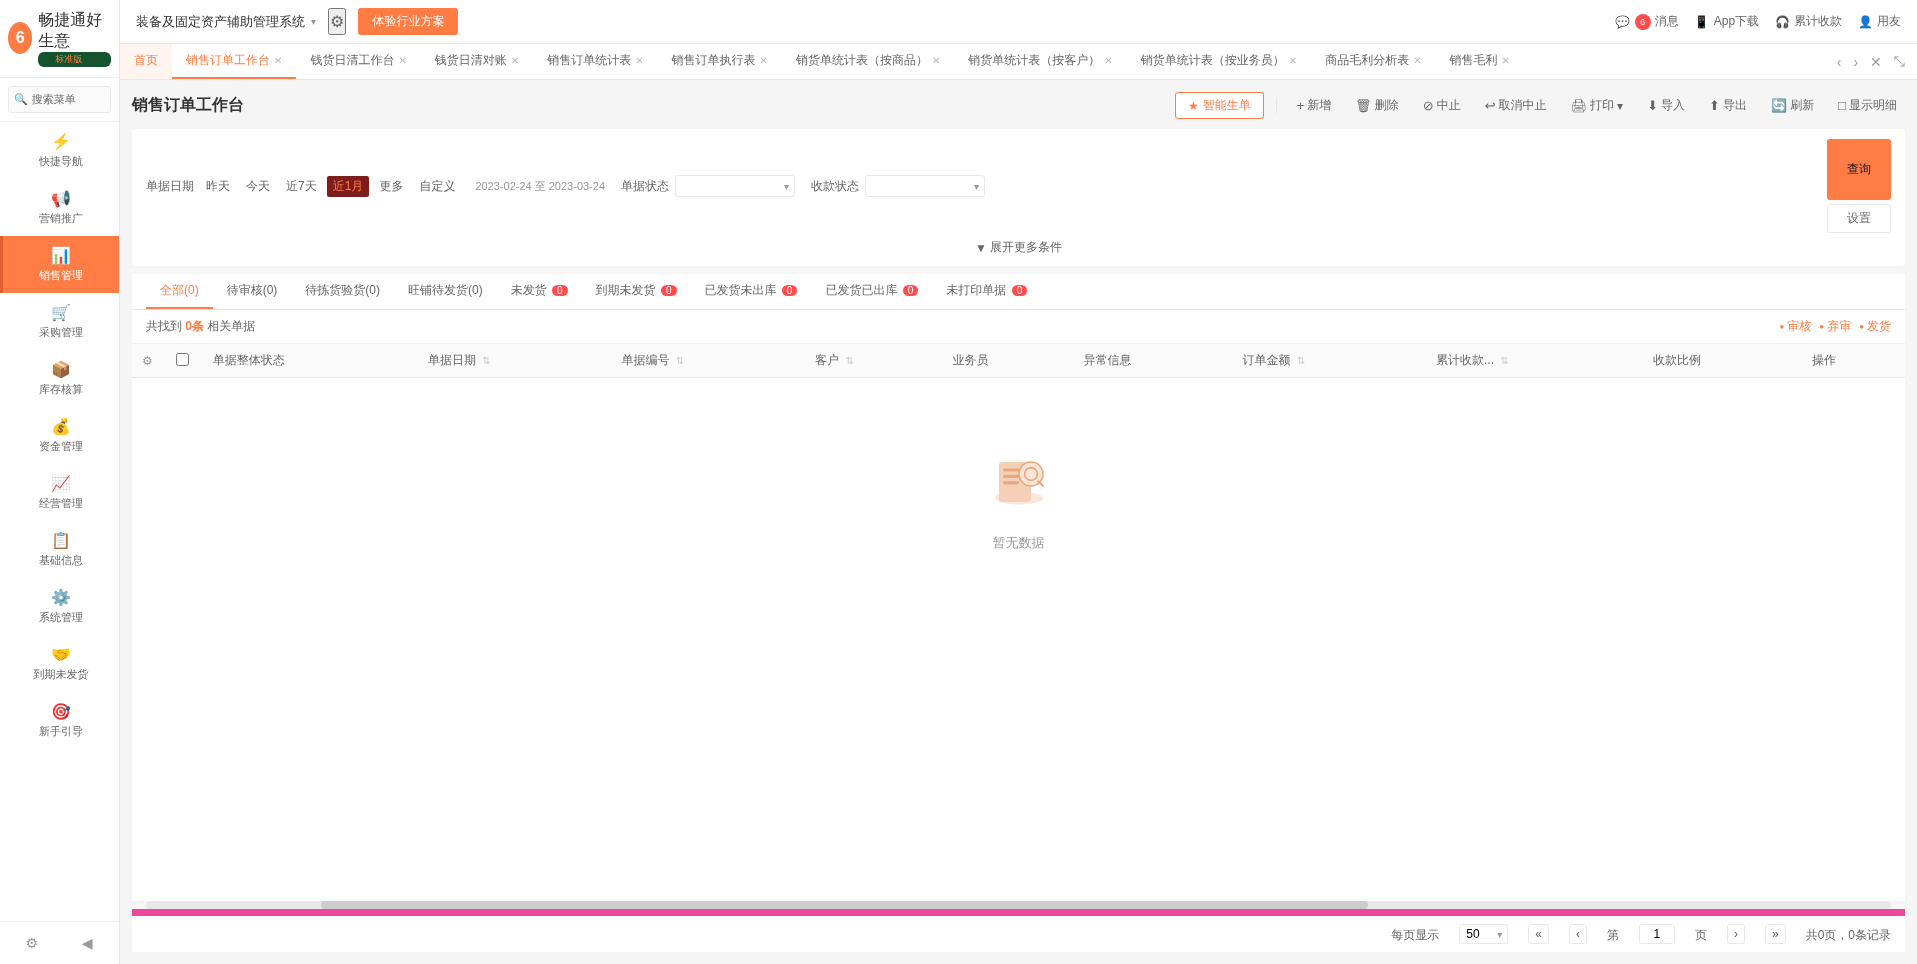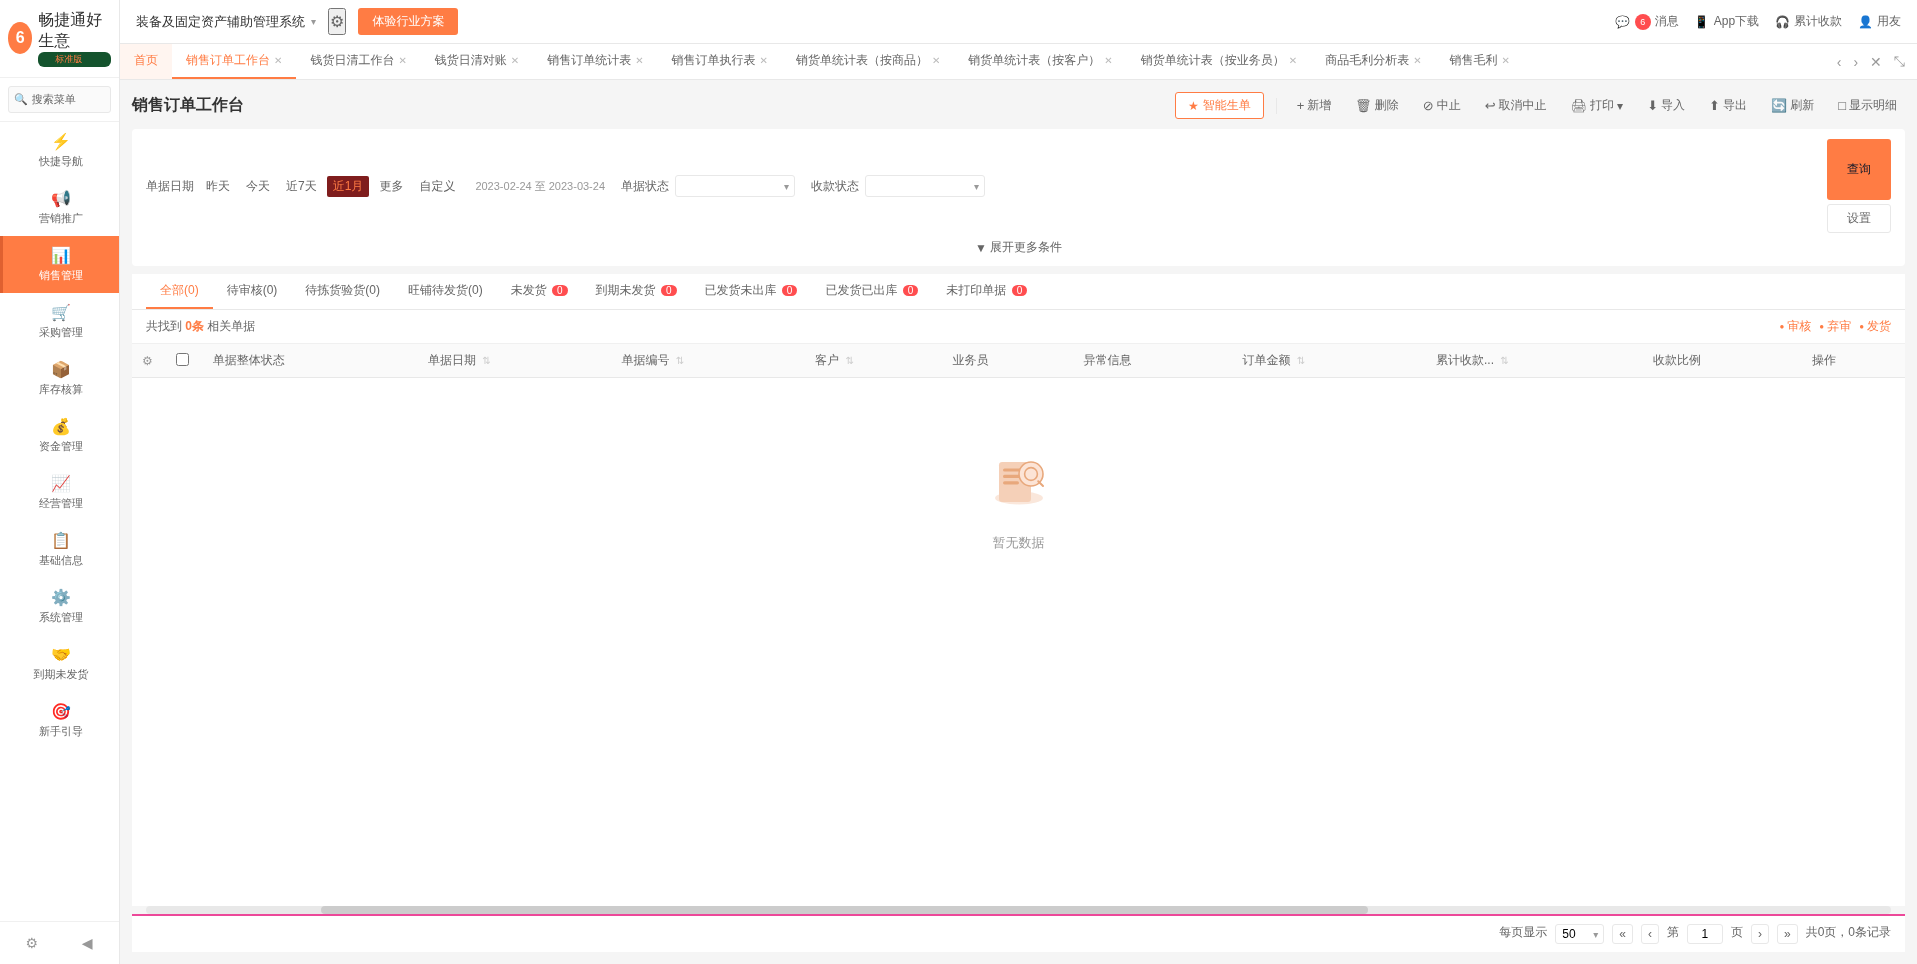--- a/index.html
+++ b/index.html
@@ -327,24 +327,24 @@
       width: 80px;
       height: 80px;
       margin-bottom: 16px;
     }
     .empty-text { color: #999; font-size: 13px; }
 
     
     .pagination {
       padding: 8px 14px;
       display: flex;
-      align-items: flex-start;
+      align-items: flex-end;
       justify-content: flex-end;
-      gap: 8px;
-      border-top: 2px solid #ec4899;
+      gap: 20px;
+      border-top: 7px solid #ec4899;
       font-size: 12px;
       color: #666;
       background: #fff;
     }
     .page-size-select {
       border: 1px solid #e8e8e8;
       padding: 2px 20px 2px 6px;
       border-radius: 3px;
       font-size: 12px;
       background: #fff;

